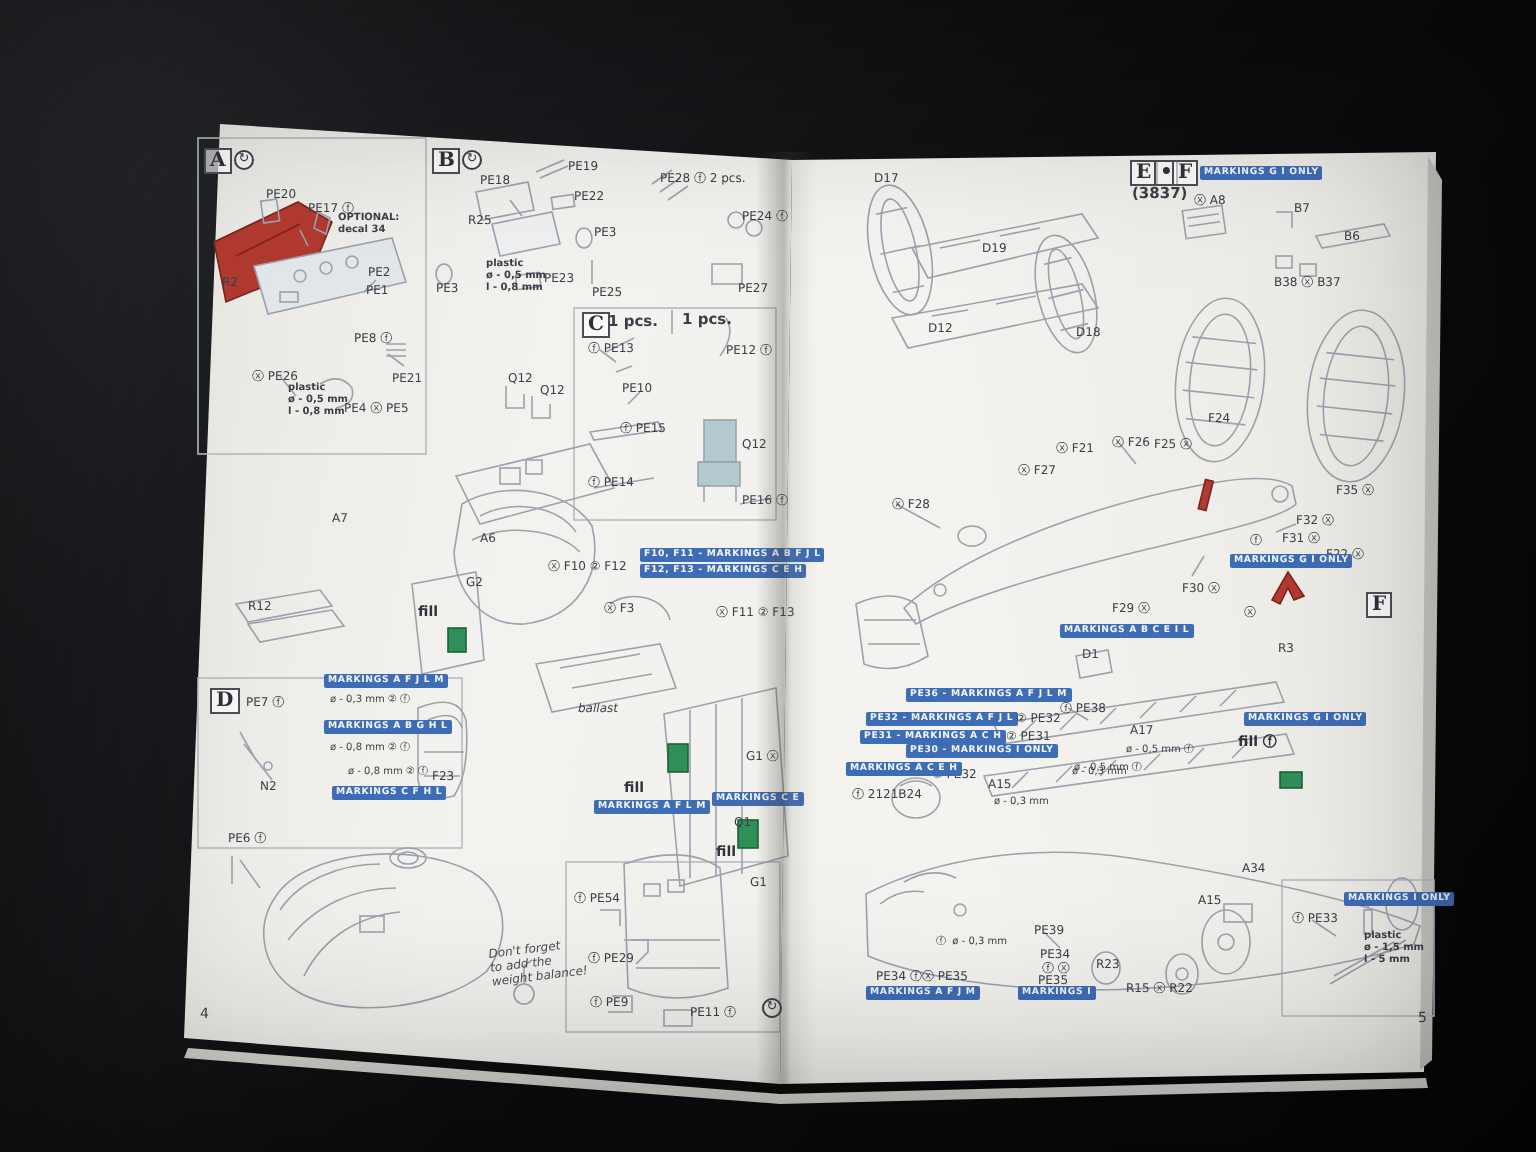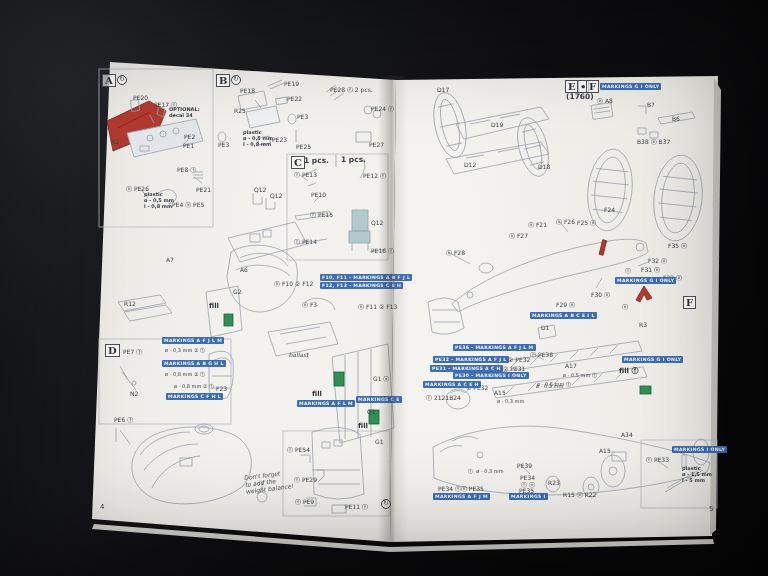--- a/index.html
+++ b/index.html
@@ -299,21 +299,21 @@
 weight balance!</span>
       <span class="lbl page" style="left: 100px; top: 503px;">4</span>
       <span class="lbl" style="left: 437px; top: 86px;">D17</span>
       <span class="lbl" style="left: 491px; top: 121px;">D19</span>
       <span class="lbl" style="left: 464px; top: 161px;">D12</span>
       <span class="lbl" style="left: 538px; top: 163px;">D18</span>
       <span class="lbl sec" style="left: 565px; top: 80px;">E</span>
       <span class="lbl sec" style="left: 577px; top: 80px;">•</span>
       <span class="lbl sec" style="left: 586px; top: 80px;">F</span>
       <span class="lbl mark" style="left: 600px; top: 83px;">MARKINGS G I ONLY</span>
-      <span class="lbl pcs" style="left: 566px; top: 93px;">(1760)</span>
+      <span class="lbl pcs" style="left: 566px; top: 93px;">(3837)</span>
       <span class="lbl" style="left: 597px; top: 97px;">ⓧ A8</span>
       <span class="lbl" style="left: 647px; top: 101px;">B7</span>
       <span class="lbl" style="left: 672px; top: 115px;">B6</span>
       <span class="lbl" style="left: 637px; top: 138px;">B38 ⓧ B37</span>
       <span class="lbl" style="left: 604px; top: 206px;">F24</span>
       <span class="lbl" style="left: 528px; top: 221px;">ⓧ F21</span>
       <span class="lbl" style="left: 556px; top: 218px;">ⓧ F26</span>
       <span class="lbl" style="left: 577px; top: 219px;">F25 ⓧ</span>
       <span class="lbl" style="left: 509px; top: 232px;">ⓧ F27</span>
       <span class="lbl" style="left: 446px; top: 249px;">ⓧ F28</span>

